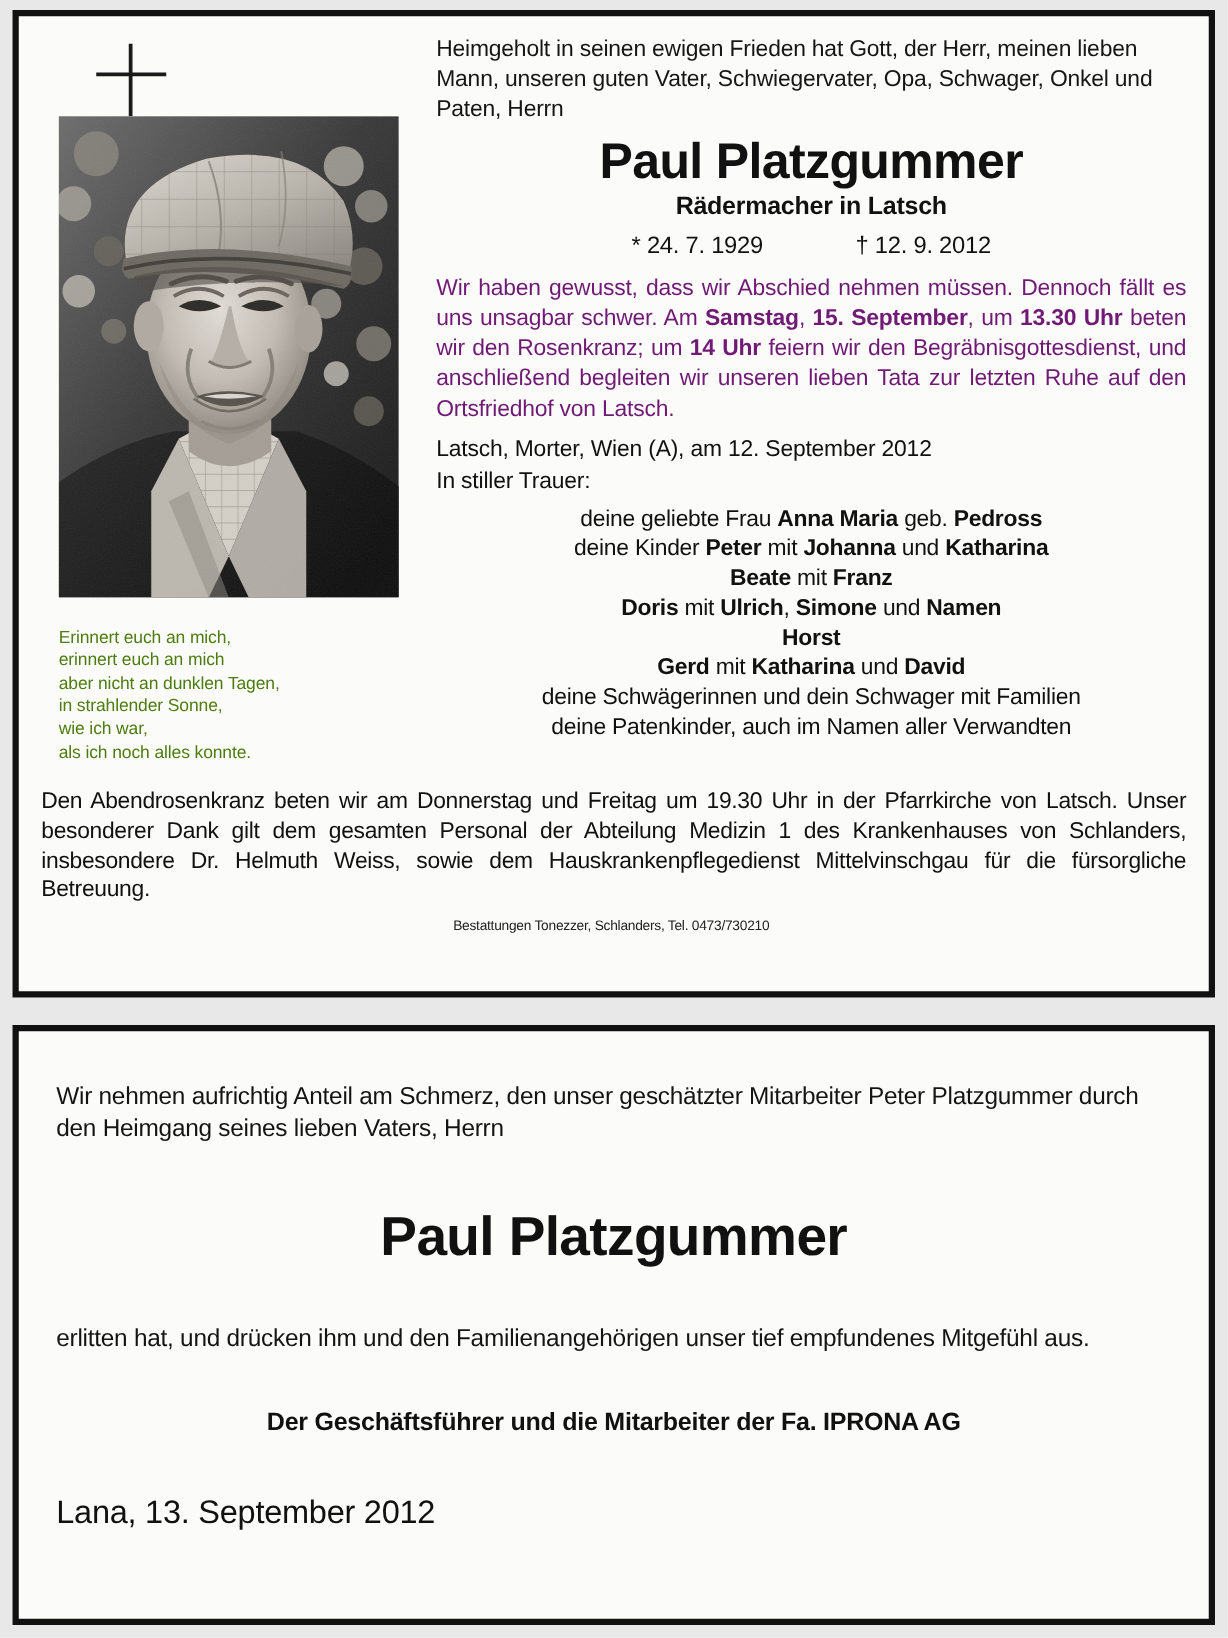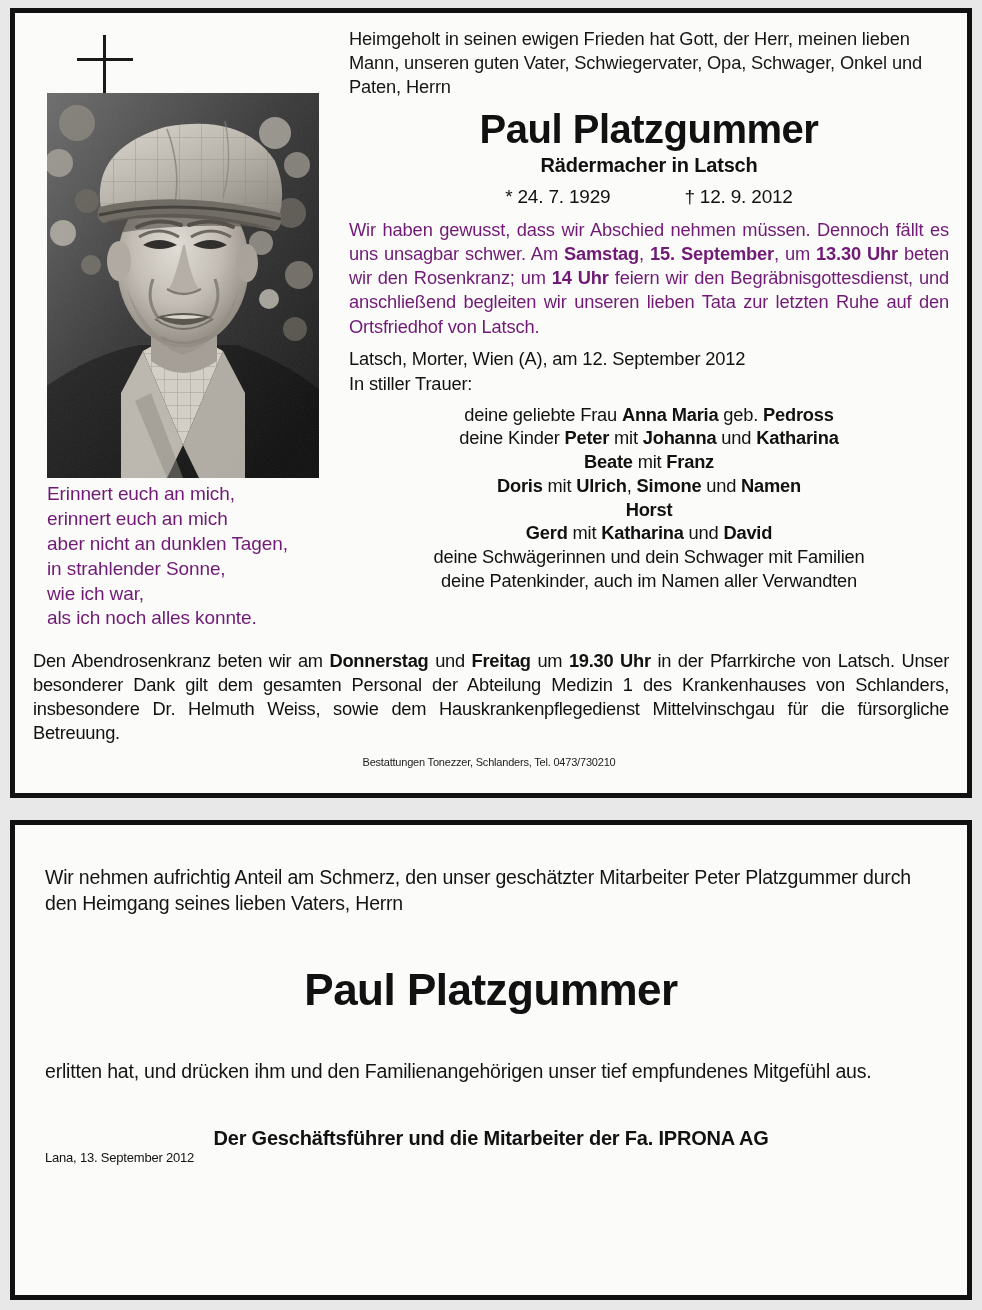--- a/index.html
+++ b/index.html
@@ -58,25 +58,25 @@
     margin-left: 14px;
     position: relative;
     overflow: hidden;
     background: #9a9a9a;
   }
   .photo svg { display: block; width: 100%; height: 100%; }
 
   
   .poem {
     margin-left: 14px;
-    margin-top: 4px;
-    font-size: 19px;
+    margin-top: 22px;
+    font-size: 14px;
     line-height: 1.31;
     letter-spacing: -0.1px;
-    color: #701a75;
+    color: #4d7c0f;
   }
   .poem div { white-space: nowrap; }
 
   
   .intro {
     font-size: 18.3px;
     line-height: 1.30;
     letter-spacing: -0.15px;
     color: #161616;
   }
@@ -135,21 +135,21 @@
 
   
   .closing {
     font-size: 18.3px;
     line-height: 1.30;
     letter-spacing: -0.25px;
     margin-top: 18px;
     padding: 0 2px;
     text-align: justify;
   }
-  .closing b { font-weight: bold; }
+  .closing b { font-weight: normal; }
 
   .undertaker {
     text-align: center;
     font-size: 11px;
     letter-spacing: -0.2px;
     margin-top: 12px;
     padding-right: 4px;
     color: #222;
   }
 
@@ -168,22 +168,23 @@
     margin: 48px 0 44px 0;
   }
   .n2-signature {
     text-align: center;
     font-size: 20px;
     font-weight: bold;
     letter-spacing: -0.2px;
     margin-top: 42px;
   }
   .n2-place {
-    font-size: 13px;
-    letter-spacing: -0.2px;
+    font-size: 26px;
+    letter-spacing: -0.2px;
+    margin-top: 44px;
   }
 </style>
 </head>
 <body>
 
 <div class="page">
 
   <div class="notice notice-1">
 
     <div class="top-area">

